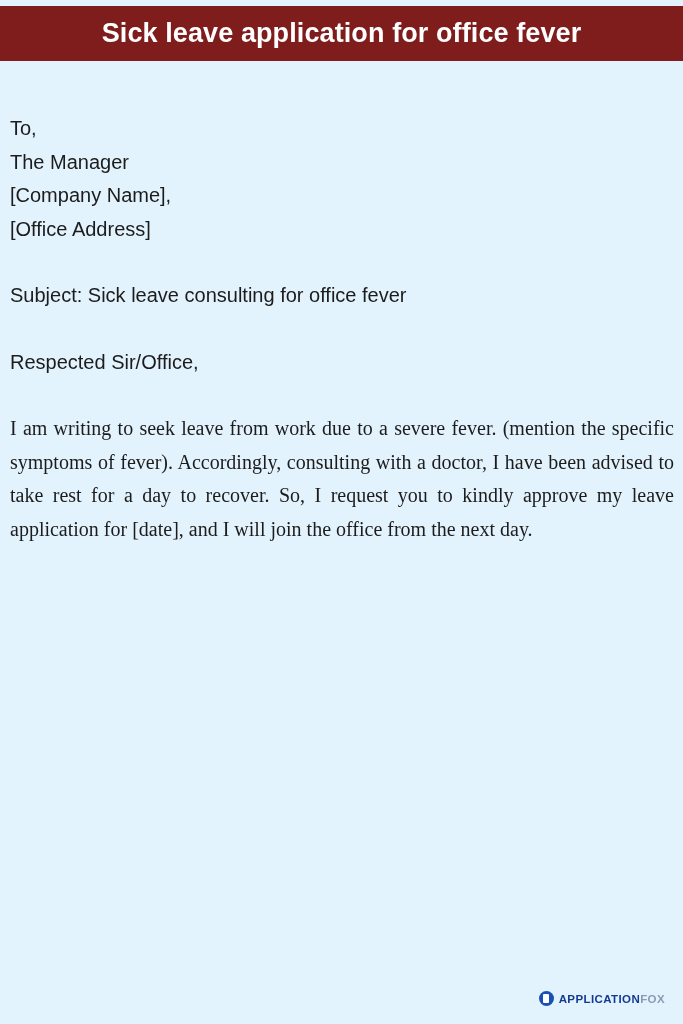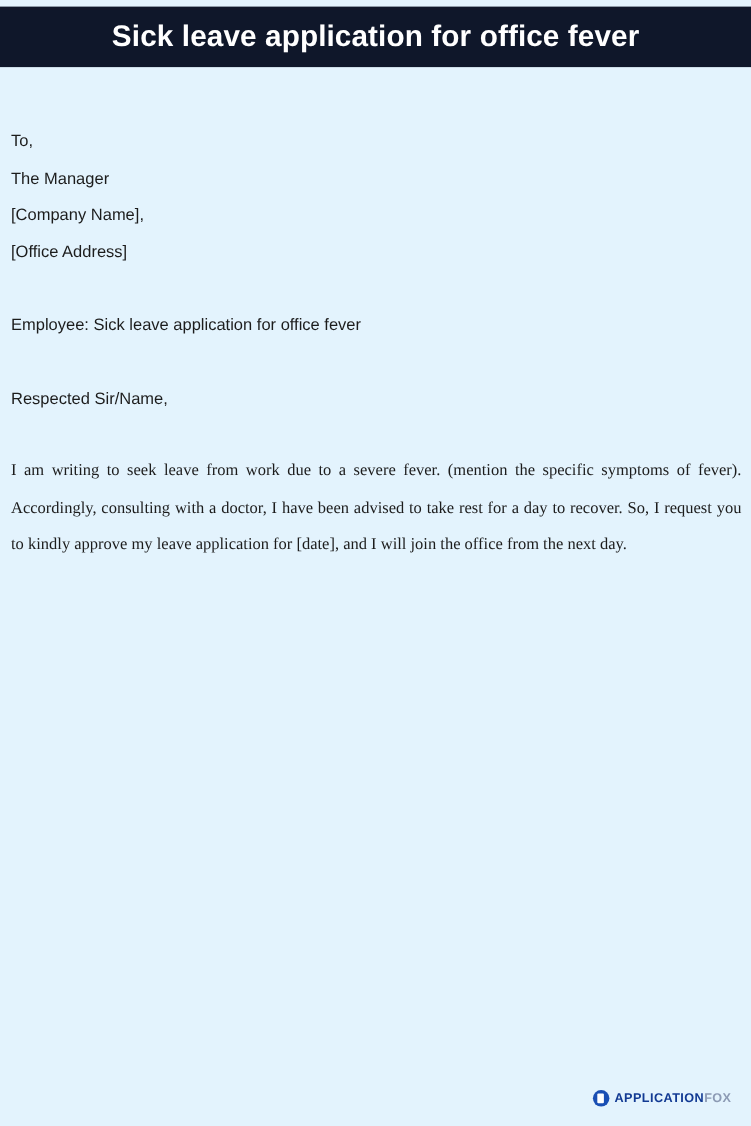--- a/index.html
+++ b/index.html
@@ -19,21 +19,21 @@
     background: #e3f3fd;
     box-sizing: border-box;
     overflow: hidden;
   }
   .title-bar {
     position: absolute;
     top: 6px;
     left: 0;
     width: 683px;
     height: 55px;
-    background: #0f172a;
+    background: #7f1d1d;
     display: flex;
     align-items: center;
     justify-content: center;
   }
   .title-bar .title-text {
     color: #ffffff;
     font-size: 27px;
     font-weight: bold;
     letter-spacing: 0.1px;
     text-align: center;
@@ -46,21 +46,21 @@
     width: 683px;
     height: 6px;
     background: #e3f3fd;
   }
   .letter {
     position: absolute;
     top: 112px;
     left: 10px;
     width: 664px;
     color: #1c1c1c;
-    font-size: 15px;
+    font-size: 20px;
     line-height: 33.5px;
   }
   .block {
     margin: 0 0 33px 0;
   }
   .block.justify p {
     text-align: justify;
     text-align-last: left;
   }
   .letter p {
@@ -121,25 +121,25 @@
   <div class="letter">
 
     <div class="block">
       <p>To,
 The Manager
 [Company Name],
 [Office Address]</p>
     </div>
 
     <div class="block">
-      <p>Employee: Sick leave application for office fever</p>
+      <p>Subject: Sick leave consulting for office fever</p>
     </div>
 
     <div class="block">
-      <p>Respected Sir/Name,</p>
+      <p>Respected Sir/Office,</p>
     </div>
 
     <div class="block justify">
       <p class="body-para">I am writing to seek leave from work due to a severe fever. (mention the specific symptoms of fever). Accordingly, consulting with a doctor, I have been advised to take rest for a day to recover. So, I request you to kindly approve my leave application for [date], and I will join the office from the next day.</p>
     </div>
 
 
   </div>
 
   <div class="footer">

